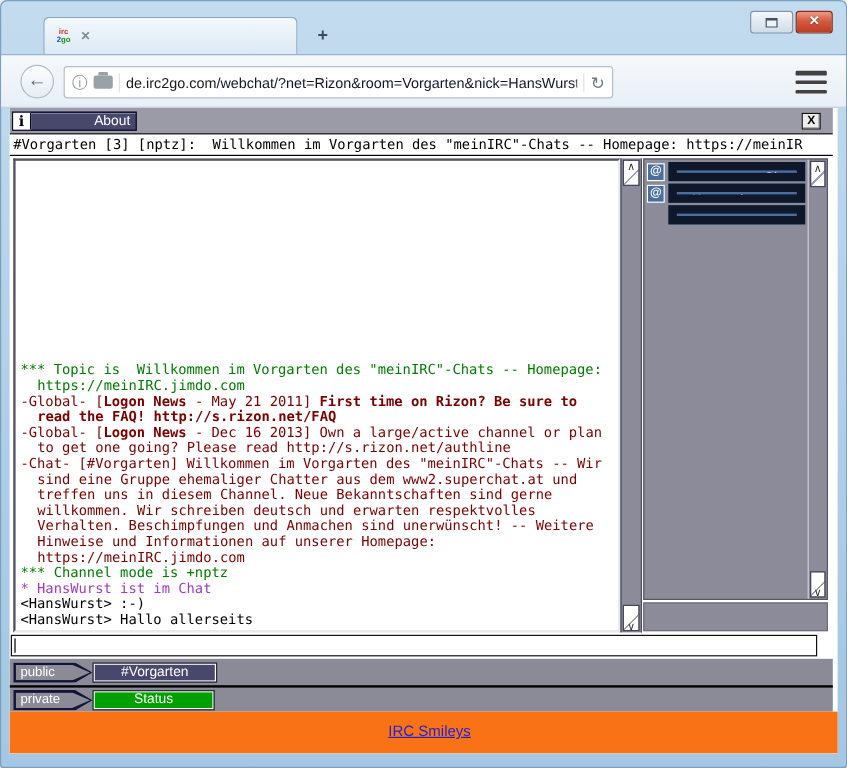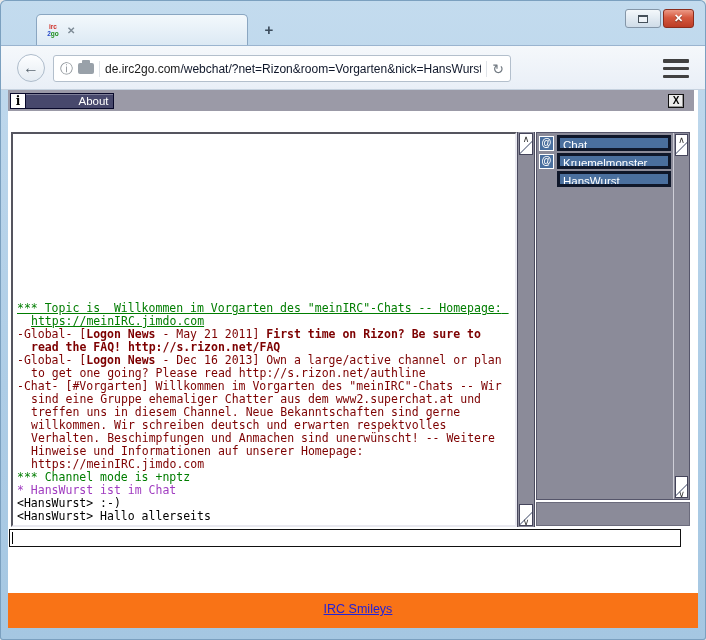--- a/index.html
+++ b/index.html
@@ -57,21 +57,21 @@
   .vs-chat { left:509px; top:42px; height:395px; }
   .scroll-btn { position:absolute; left:1px; width:14px; height:22px; background:linear-gradient(135deg,#fff 58%,#9aa0b0 58%,#9aa0b0 64%,#fff 64%); border:1px solid #44445a; color:#333; font-size:9px; text-align:center; }
   .scroll-btn.up { top:1px; line-height:10px; }
   .scroll-btn.down { bottom:1px; line-height:34px; }
 
   .user-panel { position:absolute; left:528px; top:42px; width:154px; height:368px; background:#8b8b99; border:1px solid #55556a; }
   .user-list { position:absolute; left:2px; top:2px; right:18px; }
   .user-row { display:flex; gap:3px; margin-bottom:2px; align-items:center; }
   .op-badge { width:15px; height:15px; line-height:14px; text-align:center; font:bold 10px "Liberation Sans",sans-serif; color:#fff; background:#4a6f9e; border:1px solid #fff; flex:none; }
   .op-badge.empty { visibility:hidden; }
-  .user-name { flex:1; height:16px; line-height:14px; padding:0 3px; font-size:11.5px; color:#fff; background:#4a6f9e; border:3px solid #0f172a; white-space:nowrap; overflow:hidden; }
+  .user-name { flex:1; height:16px; line-height:14px; text-align:right; padding:0 3px; font-size:11.5px; color:#fff; background:#4a6f9e; border:7px solid #0f172a; white-space:nowrap; overflow:hidden; }
   .user-scroll { position:absolute; right:0; top:0; bottom:0; width:16px; border-left:1px solid #cfcfd8; }
   .user-scroll .scroll-btn { left:1px; width:13px; }
 
   .user-lower { position:absolute; left:528px; top:412px; width:154px; height:24px; background:#8b8b99; border:1px solid #6b6b7c; }
 
   .input-field { position:absolute; left:1px; top:439px; width:672px; height:18px; background:#fff; border:1px solid #111; }
   .caret { position:absolute; left:2px; top:2px; width:1px; height:12px; background:#000; }
 
   .tab-panel { position:absolute; left:0; top:459px; width:686px; height:44px; background:#8b8b97; }
   .pent { position:absolute; left:3px; width:66px; height:17px; background:#14143a; clip-path:polygon(0 0,78% 0,100% 50%,78% 100%,0 100%); }
@@ -126,24 +126,25 @@
 
   <div class="page">
 
     <div class="hdr-strip"></div>
     <div class="about-btn">
       <span class="i-box">i</span>
       <span class="about-label">About</span>
     </div>
     <div class="app-close">X</div>
 
+    <div class="topicbar">#Vorgarten [3] [nptz]:  Willkommen im Vorgarten des "meinIRC"-Chats -- Homepage: https://meinIR</div>
 
     <div class="chat-box">
       <div class="chat-messages">
-          <div class="msg" style="color: rgb(0, 125, 0); text-decoration: underline;"><span>*** Topic is  Willkommen im Vorgarten des "meinIRC"-Chats -- Homepage: https://meinIRC.jimdo.com</span></div>
+          <div class="msg" style="color: rgb(0, 125, 0);"><span>*** Topic is  Willkommen im Vorgarten des "meinIRC"-Chats -- Homepage: https://meinIRC.jimdo.com</span></div>
           <div class="msg" style="color: rgb(125, 0, 0);"><span>-Global- [</span><span style="font-weight: bold;">Logon News</span><span> - May 21 2011] </span><span style="font-weight: bold;">First time on Rizon? Be sure to read the FAQ! http://s.rizon.net/FAQ</span></div>
           <div class="msg" style="color: rgb(125, 0, 0);"><span>-Global- [</span><span style="font-weight: bold;">Logon News</span><span> - Dec 16 2013] Own a large/active channel or plan to get one going? Please read http://s.rizon.net/authline</span></div>
           <div class="msg" style="color: rgb(125, 0, 0);"><span>-Chat- [#Vorgarten] Willkommen im Vorgarten des "meinIRC"-Chats -- Wir sind eine Gruppe ehemaliger Chatter aus dem www2.superchat.at und treffen uns in diesem Channel. Neue Bekanntschaften sind gerne willkommen. Wir schreiben deutsch und erwarten respektvolles Verhalten. Beschimpfungen und Anmachen sind unerwünscht! -- Weitere Hinweise und Informationen auf unserer Homepage: https://meinIRC.jimdo.com</span></div>
           <div class="msg" style="color: rgb(0, 125, 0);"><span>*** Channel mode is +nptz</span></div>
           <div class="msg" style="color: rgb(160, 60, 192);"><span>* HansWurst ist im Chat</span></div>
           <div class="msg" style="color: rgb(0, 0, 0);"><span>&lt;HansWurst&gt; :-)</span></div>
           <div class="msg" style="color: rgb(0, 0, 0);"><span>&lt;HansWurst&gt; Hallo allerseits</span></div>
         </div>
     </div>
 
@@ -173,19 +174,30 @@
       </div>
     </div>
 
     <div class="user-lower"></div>
 
     <div class="input-field">
       <span class="caret"></span>
       <span></span>
     </div>
 
+    <div class="tab-panel">
+      <div class="pent public">
+          <div class="pent-in">public</div>
+        </div>
+      <div class="chan-btn btn-vorgarten">#Vorgarten</div>
+      <div class="tp-divider"></div>
+      <div class="pent private">
+          <div class="pent-in">private</div>
+        </div>
+      <div class="chan-btn btn-status">Status</div>
+    </div>
 
     <div class="footer">
       <a href="#">IRC Smileys</a>
     </div>
 
   </div>
 </div>
 
 </body></html>

